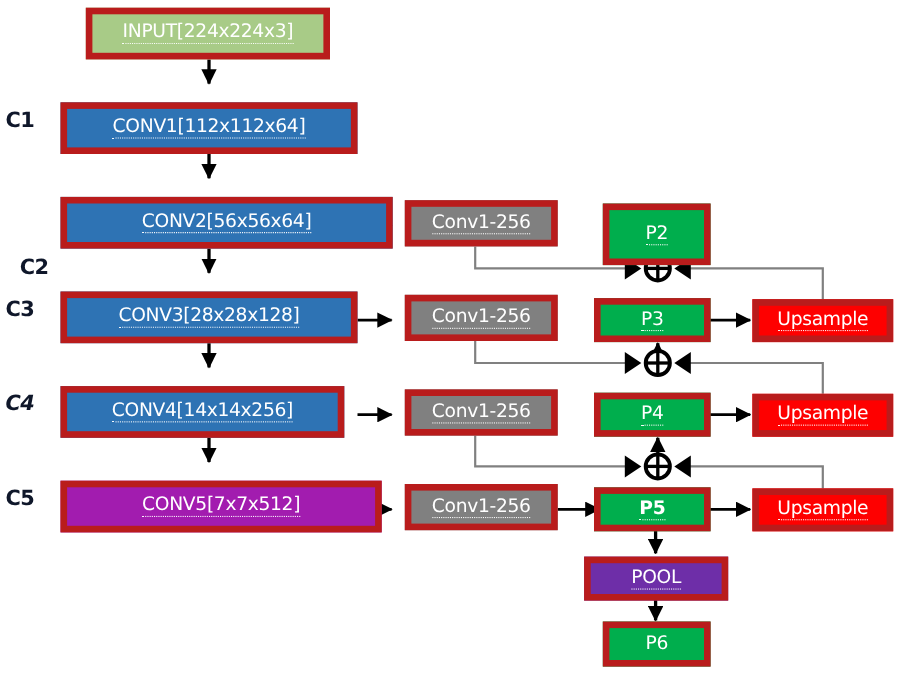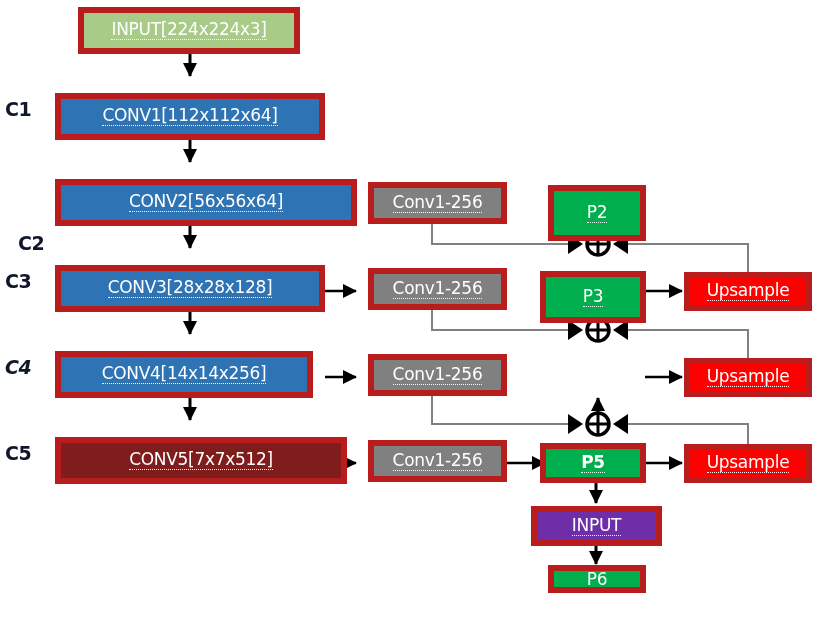--- a/index.html
+++ b/index.html
@@ -152,57 +152,60 @@
   </div>
   <div class="node-box" style="left:55px; top:179px; width:302px; height:47px; background:#2e73b4;">
     <span class="lbl">CONV2[56x56x64]</span>
   </div>
   <div class="node-box" style="left:55px; top:265px; width:270px; height:47px; background:#2e73b4;">
     <span class="lbl">CONV3[28x28x128]</span>
   </div>
   <div class="node-box" style="left:55px; top:351px; width:258px; height:47px; background:#2e73b4;">
     <span class="lbl">CONV4[14x14x256]</span>
   </div>
-  <div class="node-box" style="left:55px; top:437px; width:292px; height:47px; background:#7f1d1d;">
+  <div class="node-box" style="left:55px; top:437px; width:292px; height:47px; background:#a21caf;">
     <span class="lbl">CONV5[7x7x512]</span>
   </div>
 
   <div class="node-box" style="left:368px; top:182px; width:139px; height:42px; background:#808080;">
     <span class="lbl">Conv1-256</span>
   </div>
   <div class="node-box" style="left:368px; top:268px; width:139px; height:42px; background:#808080;">
     <span class="lbl">Conv1-256</span>
   </div>
   <div class="node-box" style="left:368px; top:354px; width:139px; height:42px; background:#808080;">
     <span class="lbl">Conv1-256</span>
   </div>
   <div class="node-box" style="left:368px; top:440px; width:139px; height:42px; background:#808080;">
     <span class="lbl">Conv1-256</span>
   </div>
 
   <div class="node-box" style="left:548px; top:185px; width:98px; height:56px; background:#00ae4d;">
     <span class="lbl">P2</span>
   </div>
-  <div class="node-box" style="left:540px; top:271px; width:106px; height:52px; background:#00ae4d;">
+  <div class="node-box" style="left:540px; top:271px; width:106px; height:40px; background:#00ae4d;">
     <span class="lbl">P3</span>
+  </div>
+  <div class="node-box" style="left:540px; top:357px; width:106px; height:40px; background:#00ae4d;">
+    <span class="lbl">P4</span>
   </div>
   <div class="node-box" style="left:540px; top:443px; width:106px; height:40px; background:#00ae4d;font-weight:bold;">
     <span class="lbl">P5</span>
   </div>
-  <div class="node-box" style="left:548px; top:565px; width:98px; height:28px; background:#00ae4d;">
+  <div class="node-box" style="left:548px; top:565px; width:98px; height:41px; background:#00ae4d;">
     <span class="lbl nounder">P6</span>
   </div>
 
   <div class="node-box" style="left:684px; top:272px; width:128px; height:39px; background:#fe0000;">
     <span class="lbl">Upsample</span>
   </div>
   <div class="node-box" style="left:684px; top:358px; width:128px; height:39px; background:#fe0000;">
     <span class="lbl">Upsample</span>
   </div>
   <div class="node-box" style="left:684px; top:444px; width:128px; height:39px; background:#fe0000;">
     <span class="lbl">Upsample</span>
   </div>
 
   <div class="node-box" style="left:531px; top:506px; width:131px; height:40px; background:#6e2ea8;">
-    <span class="lbl">INPUT</span>
+    <span class="lbl">POOL</span>
   </div>
 
 </div>
 
 </body></html>

